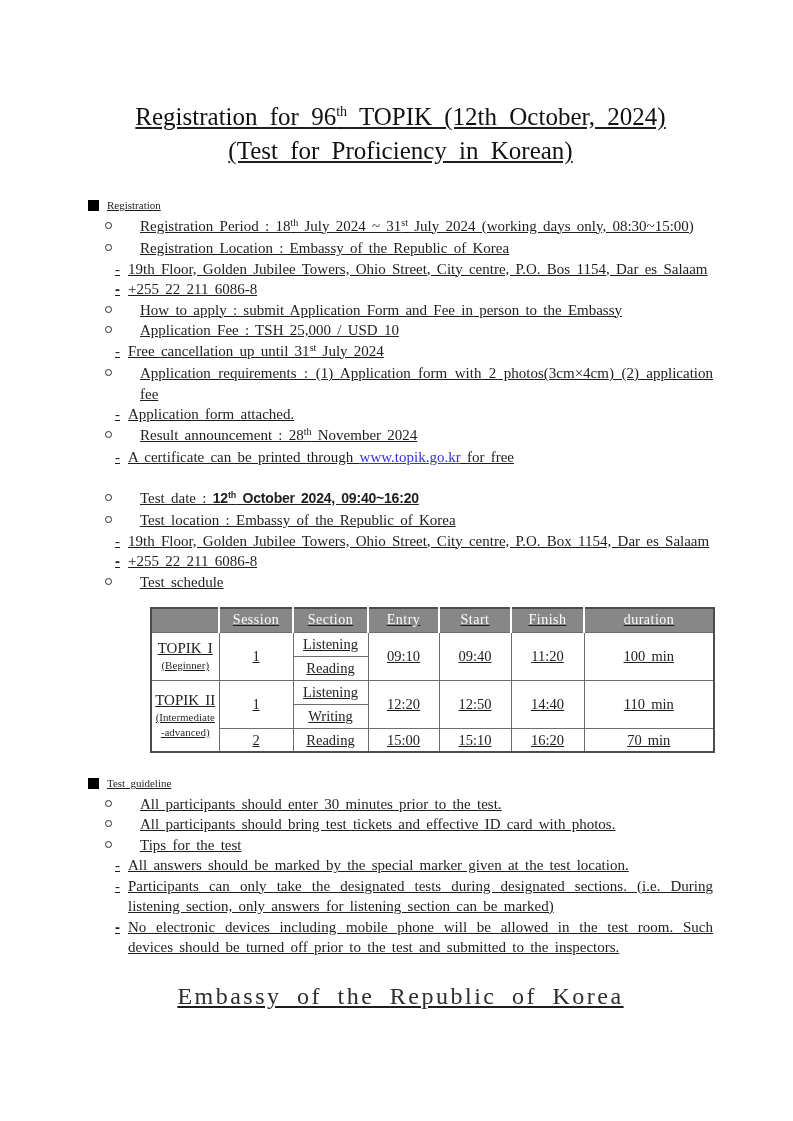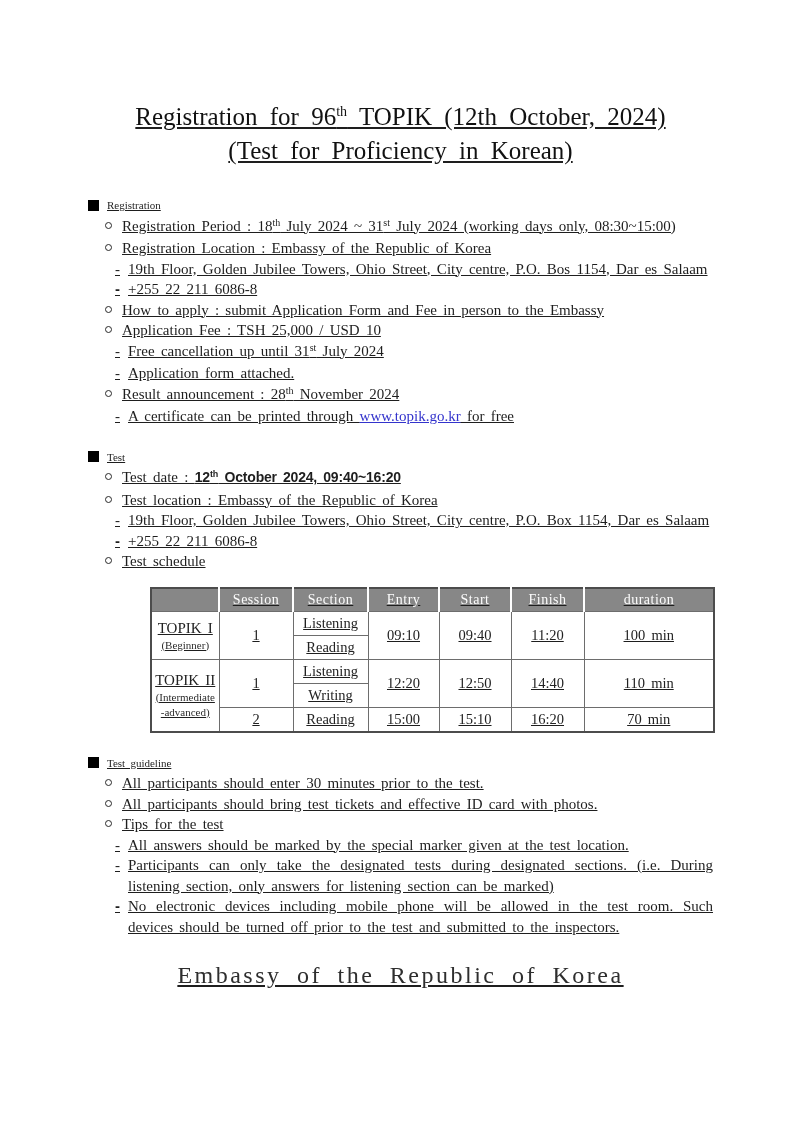--- a/index.html
+++ b/index.html
@@ -20,21 +20,21 @@
 
   
   .sec { margin-top:20px; }
   .sec:first-of-type { margin-top:0; }
   .heading { display:flex; align-items:center; font-size:11px; line-height:20.5px; }
   .sq { width:11px; height:11px; background:#000; flex:none; margin-right:8px; }
 
   
   .line { display:flex; align-items:flex-start; }
   .line .marker { flex:none; display:block; }
-  .line.circle { margin-left:17px; }
+  .line.circle { margin-left:17px;gap:18px; }
   .line.circle .marker { width:17px; padding-top:6px; }
   .circ { display:block; width:7px; height:7px; border:1px solid #2a2a2a; border-radius:50%; }
   .line.dash { margin-left:27px; }
   .line.dash .marker { width:13px; }
   .line.bold-dash .marker { font-weight:bold; font-family:"Liberation Sans",sans-serif; }
   .txt { flex:1 1 auto; text-align:justify; }
 
   .sup { font-size:10px; position:relative; top:-5px; }
   .b { font-family:"Liberation Sans",sans-serif; font-weight:bold; font-size:14px; letter-spacing:-0.2px; }
   .bsup { font-family:"Liberation Sans",sans-serif; font-weight:bold; font-size:9px; position:relative; top:-5px; }
@@ -103,42 +103,44 @@
         <div class="line circle">
           <span class="marker">
             <span class="circ"></span>
           </span>
           <span class="txt"><span>Application Fee : TSH 25,000 / USD 10</span></span>
         </div>
         <div class="line dash">
           <span class="marker">-</span>
           <span class="txt"><span>Free cancellation up until 31</span><span class="sup">st</span><span> July 2024</span></span>
         </div>
+        <div class="line circle">
+          <span class="marker">
+            <span class="circ"></span>
+          </span>
+          <span class="txt"><span>Application requirements : (1) Application form with 2 photos(3cm×4cm) (2) application fee</span></span>
+        </div>
         <div class="line dash">
           <span class="marker">-</span>
           <span class="txt"><span>Application form attached.</span></span>
         </div>
         <div class="line circle">
           <span class="marker">
             <span class="circ"></span>
           </span>
           <span class="txt"><span>Result announcement : 28</span><span class="sup">th</span><span> November 2024</span></span>
         </div>
         <div class="line dash">
           <span class="marker">-</span>
           <span class="txt"><span>A certificate can be printed through </span><a class="lnk">www.topik.go.kr</a><span> for free</span></span>
         </div>
       </div>
   </div>
 
   <div class="sec">
-    <div class="heading">
-      <span class="sq"></span>
-      <span>Test</span>
-    </div>
     <div>
         <div class="line circle">
           <span class="marker">
             <span class="circ"></span>
           </span>
           <span class="txt"><span>Test date : </span><span class="b">12</span><span class="bsup">th</span><span class="b"> October 2024, 09:40~16:20</span></span>
         </div>
         <div class="line circle">
           <span class="marker">
             <span class="circ"></span>

